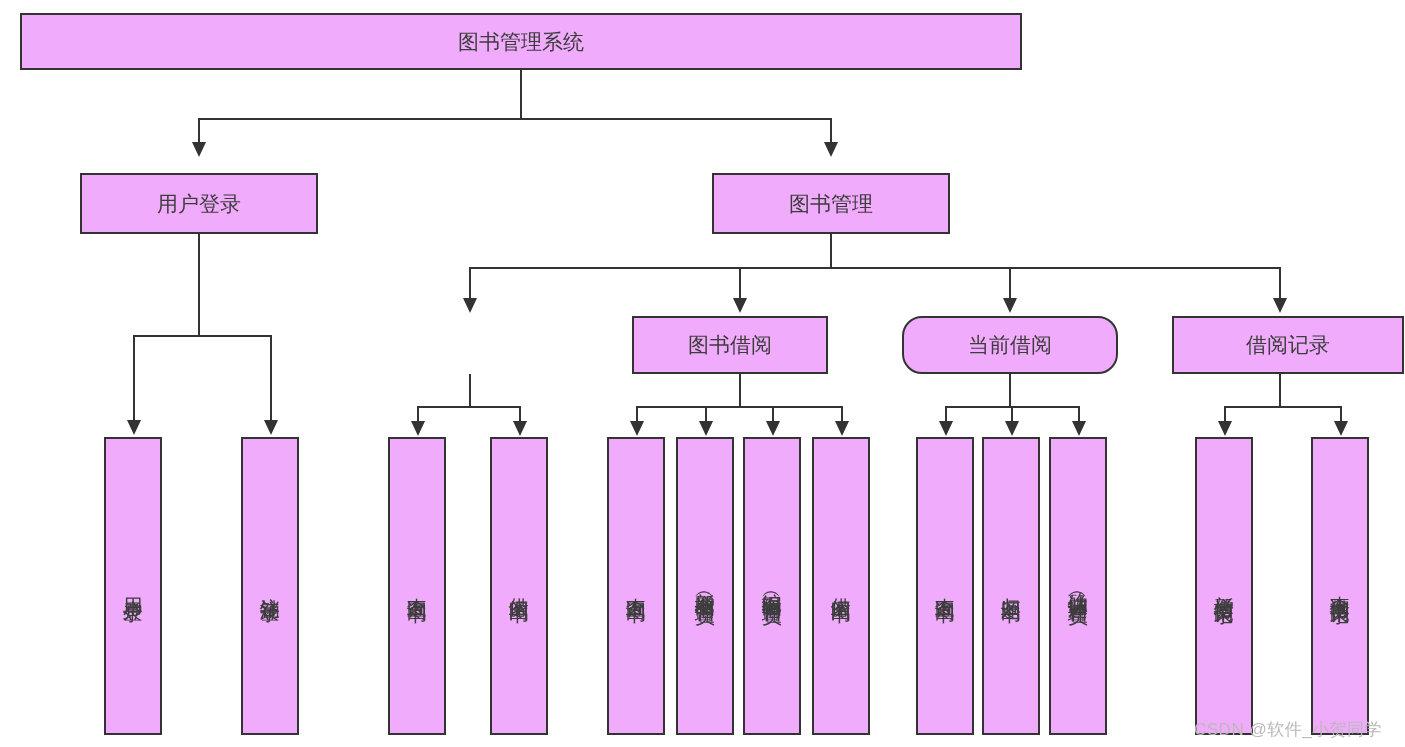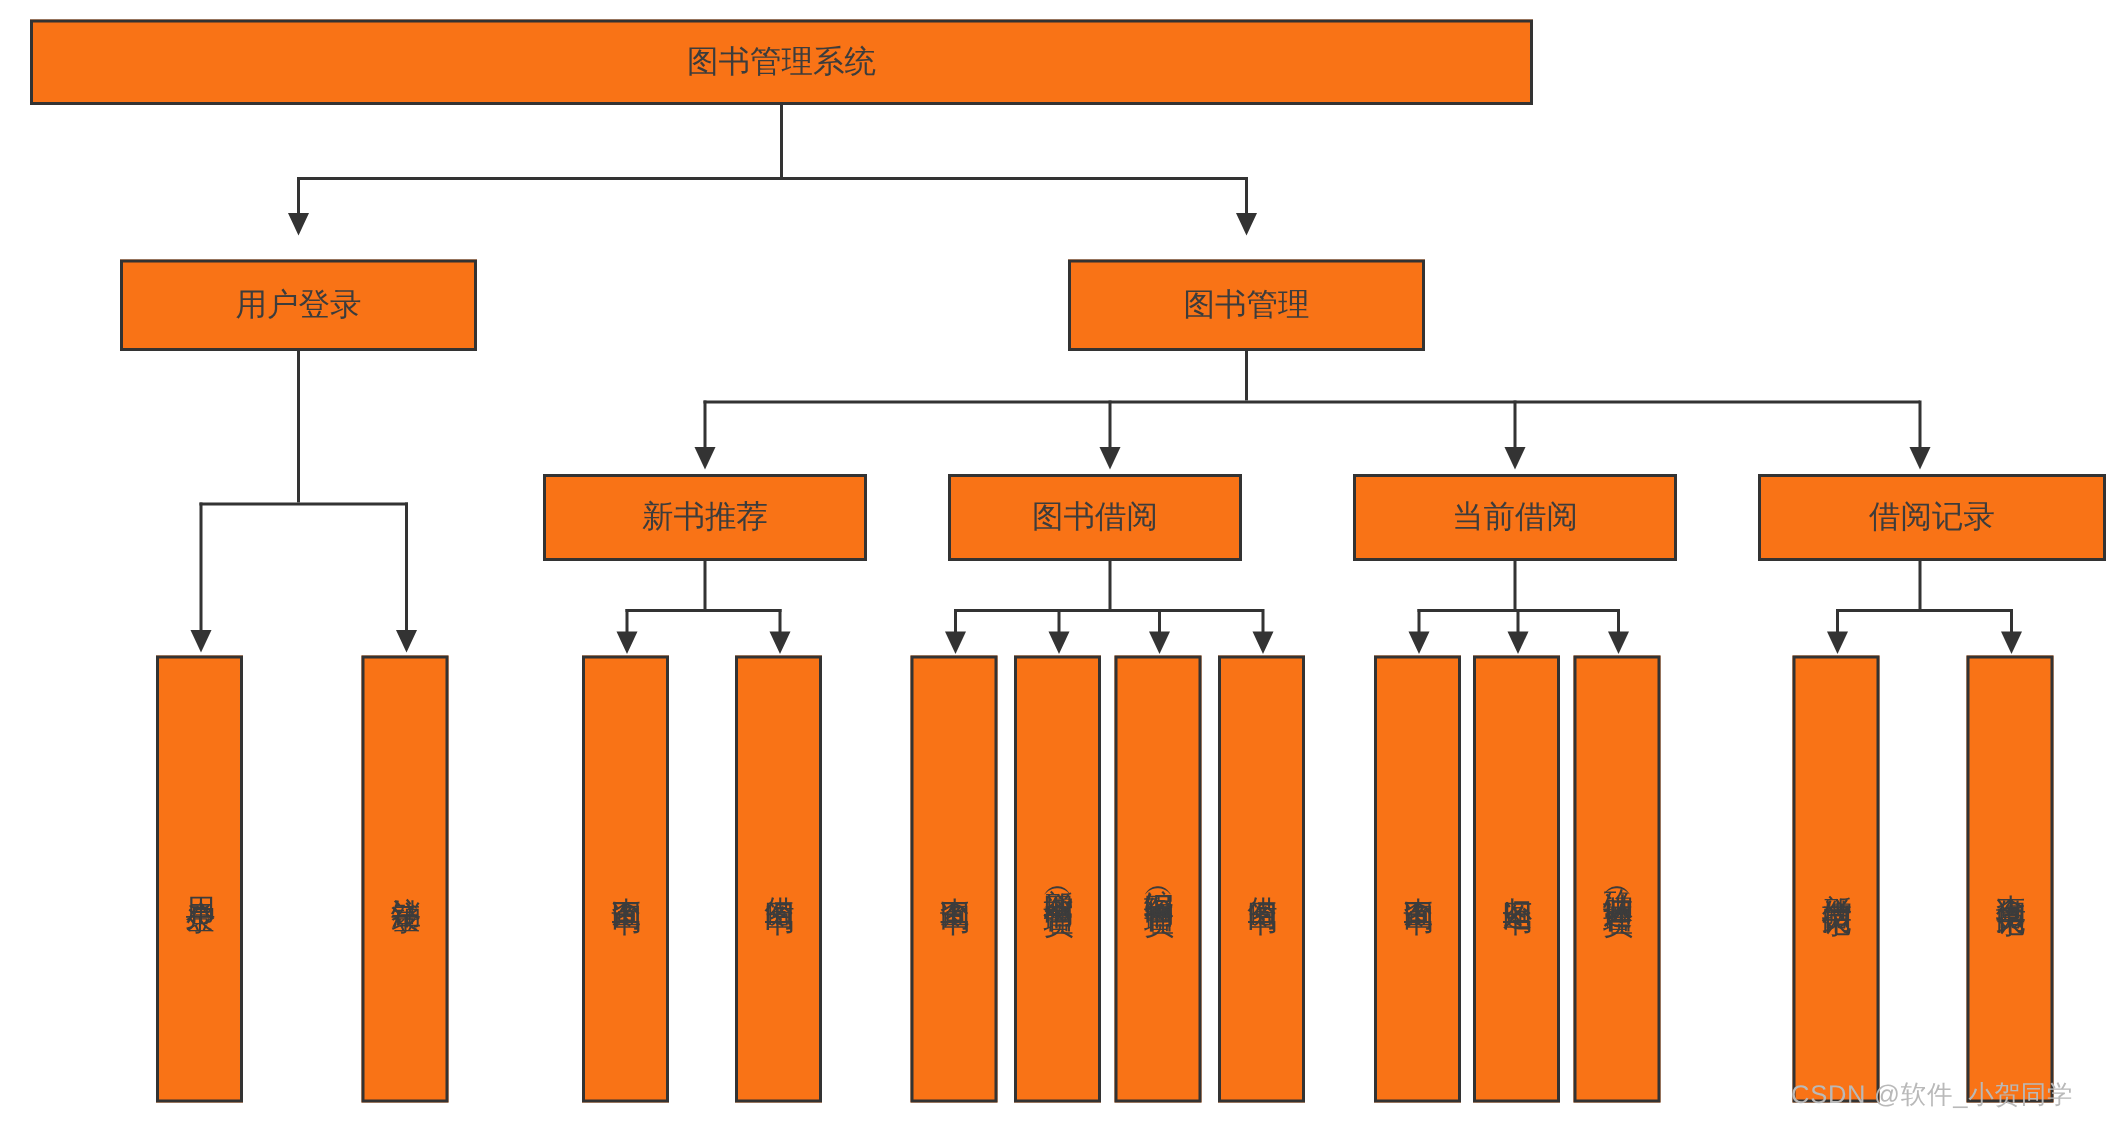--- a/index.html
+++ b/index.html
@@ -15,21 +15,21 @@
     position: relative;
     width: 1405px;
     height: 747px;
     background: #ffffff;
     overflow: hidden;
   }
   
   .node {
     position: absolute;
     box-sizing: border-box;
-    background: #f97316;
+    background: #f0abfc;
     border: 2px solid #333333;
     display: flex;
     align-items: center;
     justify-content: center;
     color: #3c3c3c;
     line-height: 1.22;
     text-align: center;
   }
   .node.h {            
     font-size: 21px;
@@ -115,27 +115,24 @@
   <div class="hline" style="left:469px; top:267px; width:811px;"></div>
   <div class="vline" style="left:469px; top:267px; height:33px;"></div>
   <div class="arrow" style="left:463px; top:298px;"></div>
   <div class="vline" style="left:739px; top:267px; height:33px;"></div>
   <div class="arrow" style="left:733px; top:298px;"></div>
   <div class="vline" style="left:1009px; top:267px; height:33px;"></div>
   <div class="arrow" style="left:1003px; top:298px;"></div>
   <div class="vline" style="left:1279px; top:267px; height:33px;"></div>
   <div class="arrow" style="left:1273px; top:298px;"></div>
 
-  <div class="node h" style="left:362px; top:316px; width:216px; height:58px;">
-    <span class="lbl">新书推荐</span>
-  </div>
   <div class="node h" style="left:632px; top:316px; width:196px; height:58px;">
     <span class="lbl">图书借阅</span>
   </div>
-  <div class="node h" style="left:902px; top:316px; width:216px; height:58px;">
+  <div class="node h" style="left:902px; top:316px; width:216px; height:58px;border-radius:20px;">
     <span class="lbl">当前借阅</span>
   </div>
   <div class="node h" style="left:1172px; top:316px; width:232px; height:58px;">
     <span class="lbl">借阅记录</span>
   </div>
 
   <div class="vline" style="left:469px; top:374px; height:32px;"></div>
   <div class="hline" style="left:417px; top:406px; width:104px;"></div>
   <div class="vline" style="left:417px; top:406px; height:17px;"></div>
   <div class="arrow" style="left:411px; top:421px;"></div>

